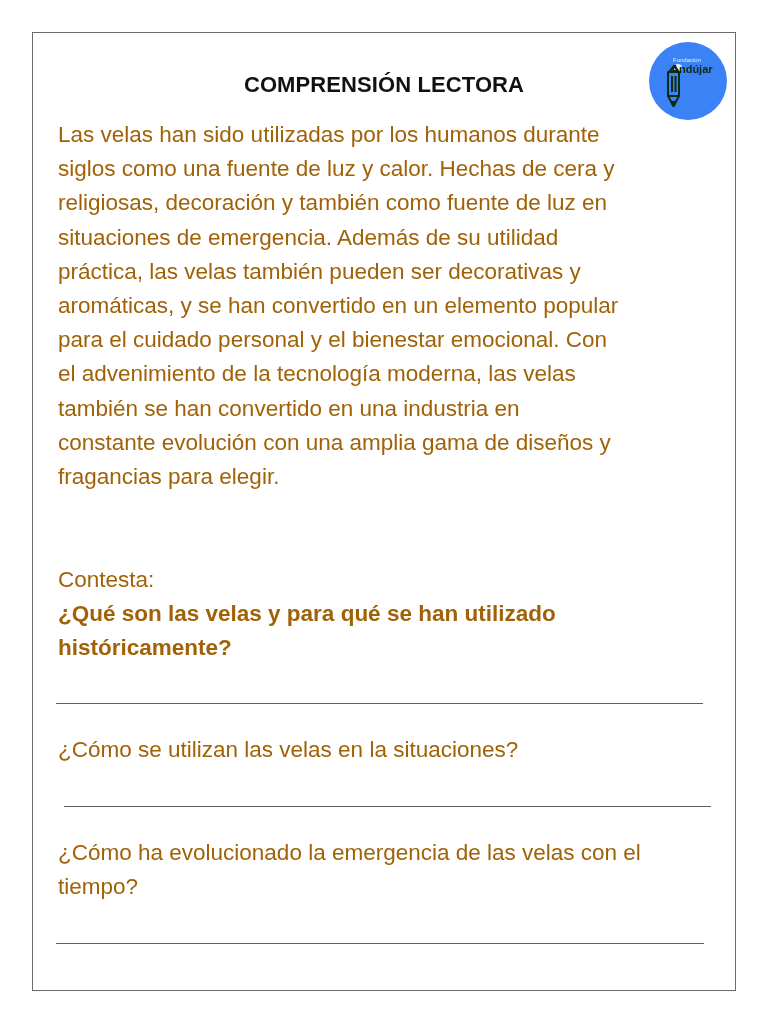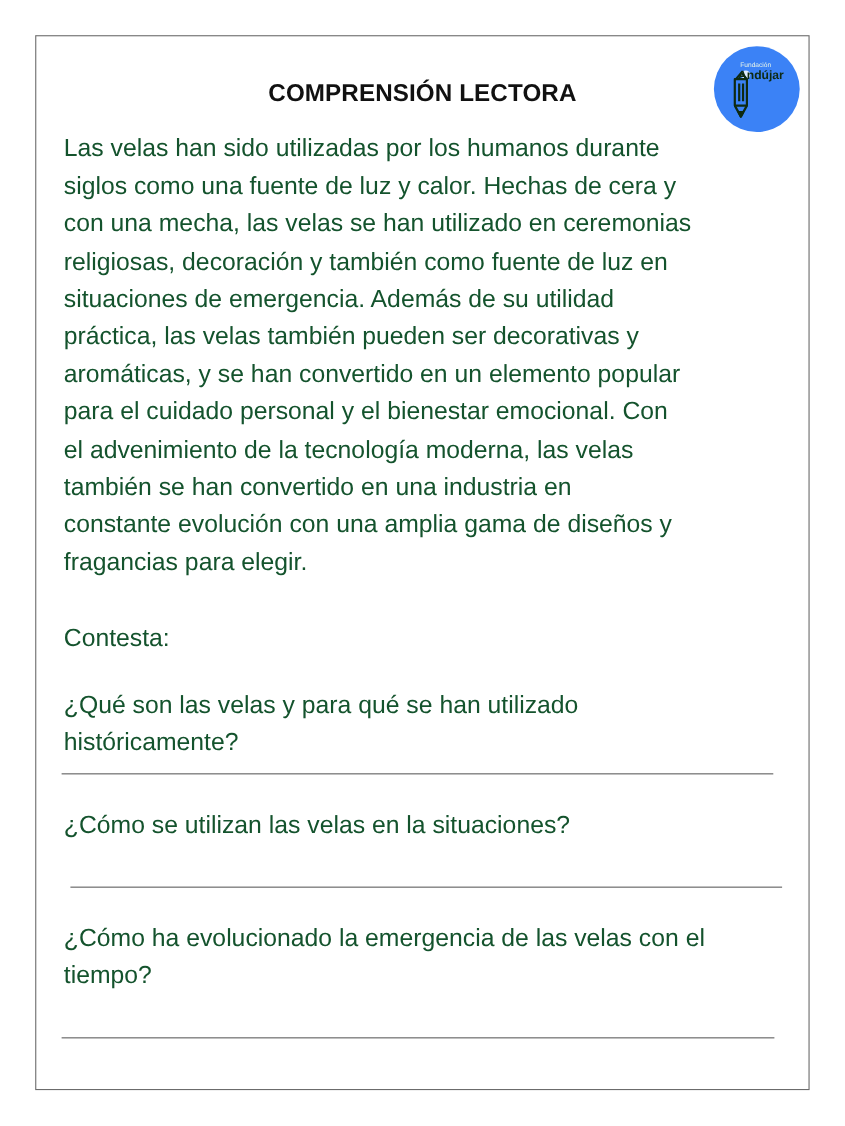--- a/index.html
+++ b/index.html
@@ -66,34 +66,35 @@
       font-weight: bold;
       color: #0e2a12;
       white-space: nowrap;
     }
     .text-block {
       position: absolute;
       left: 58px;
       width: 660px;
       font-size: 22.5px;
       line-height: 34.2px;
-      color: #14532d;
+      color: #a16207;
     }
     .paragraph {
       top: 118px;
     }
     .paragraph .line {
       display: block;
       white-space: nowrap;
     }
     .contesta {
       top: 563px;
     }
     .q1 {
-      top: 624px;
+      top: 597px;
+      font-weight: bold;
     }
     .q2 {
       top: 733px;
     }
     .q3 {
       top: 836px;
     }
     .answer-line {
       position: absolute;
       height: 0;
@@ -122,21 +123,20 @@
       <path d="M22.5 60 L24.5 64 L26.5 60 Z" fill="#0e2a12"></path>
     </g>
   </svg>
   <span class="logo-top">Fundación</span>
   <span class="logo-main">Andújar</span>
 </div>
 
 <div class="text-block paragraph">
   <span class="line">Las velas han sido utilizadas por los humanos durante</span>
   <span class="line">siglos como una fuente de luz y calor. Hechas de cera y</span>
-  <span class="line">con una mecha, las velas se han utilizado en ceremonias</span>
   <span class="line">religiosas, decoración y también como fuente de luz en</span>
   <span class="line">situaciones de emergencia. Además de su utilidad</span>
   <span class="line">práctica, las velas también pueden ser decorativas y</span>
   <span class="line">aromáticas, y se han convertido en un elemento popular</span>
   <span class="line">para el cuidado personal y el bienestar emocional. Con</span>
   <span class="line">el advenimiento de la tecnología moderna, las velas</span>
   <span class="line">también se han convertido en una industria en</span>
   <span class="line">constante evolución con una amplia gama de diseños y</span>
   <span class="line">fragancias para elegir.</span>
 </div>

